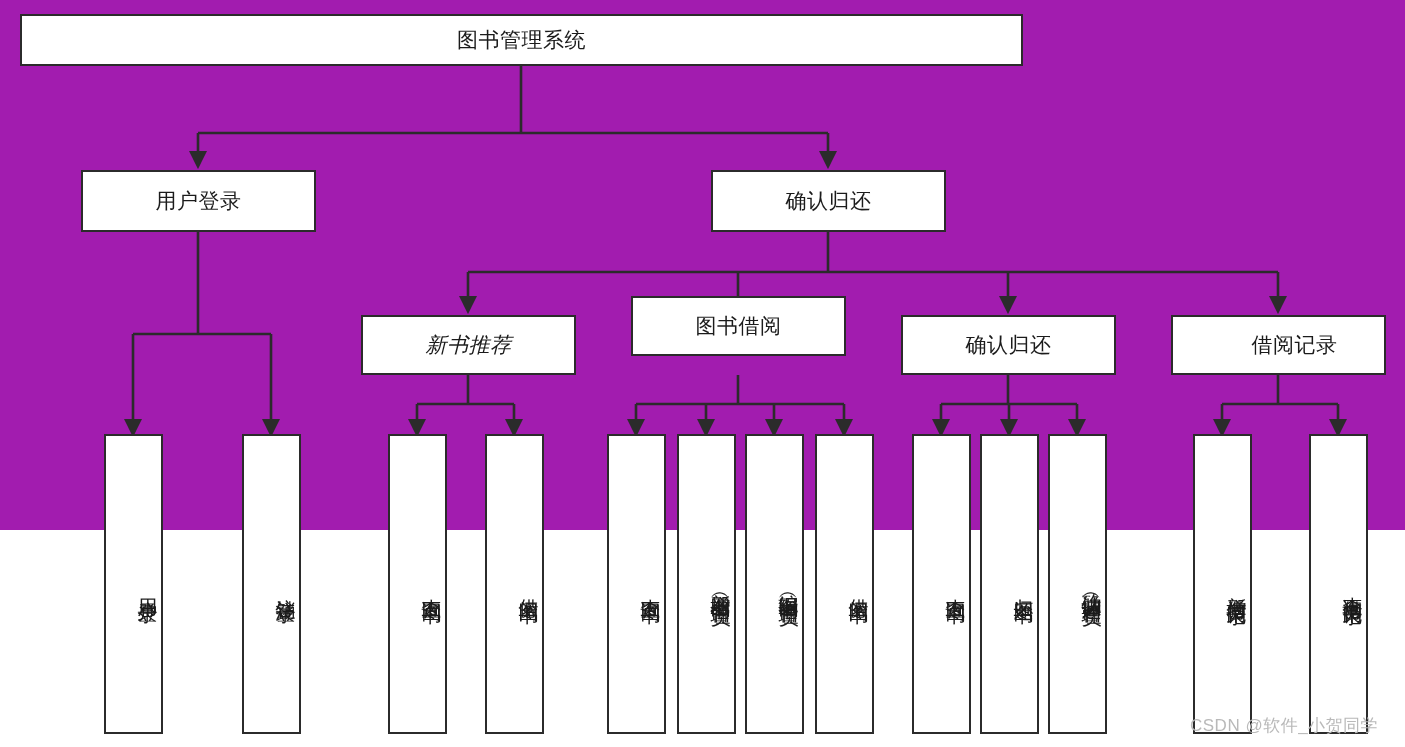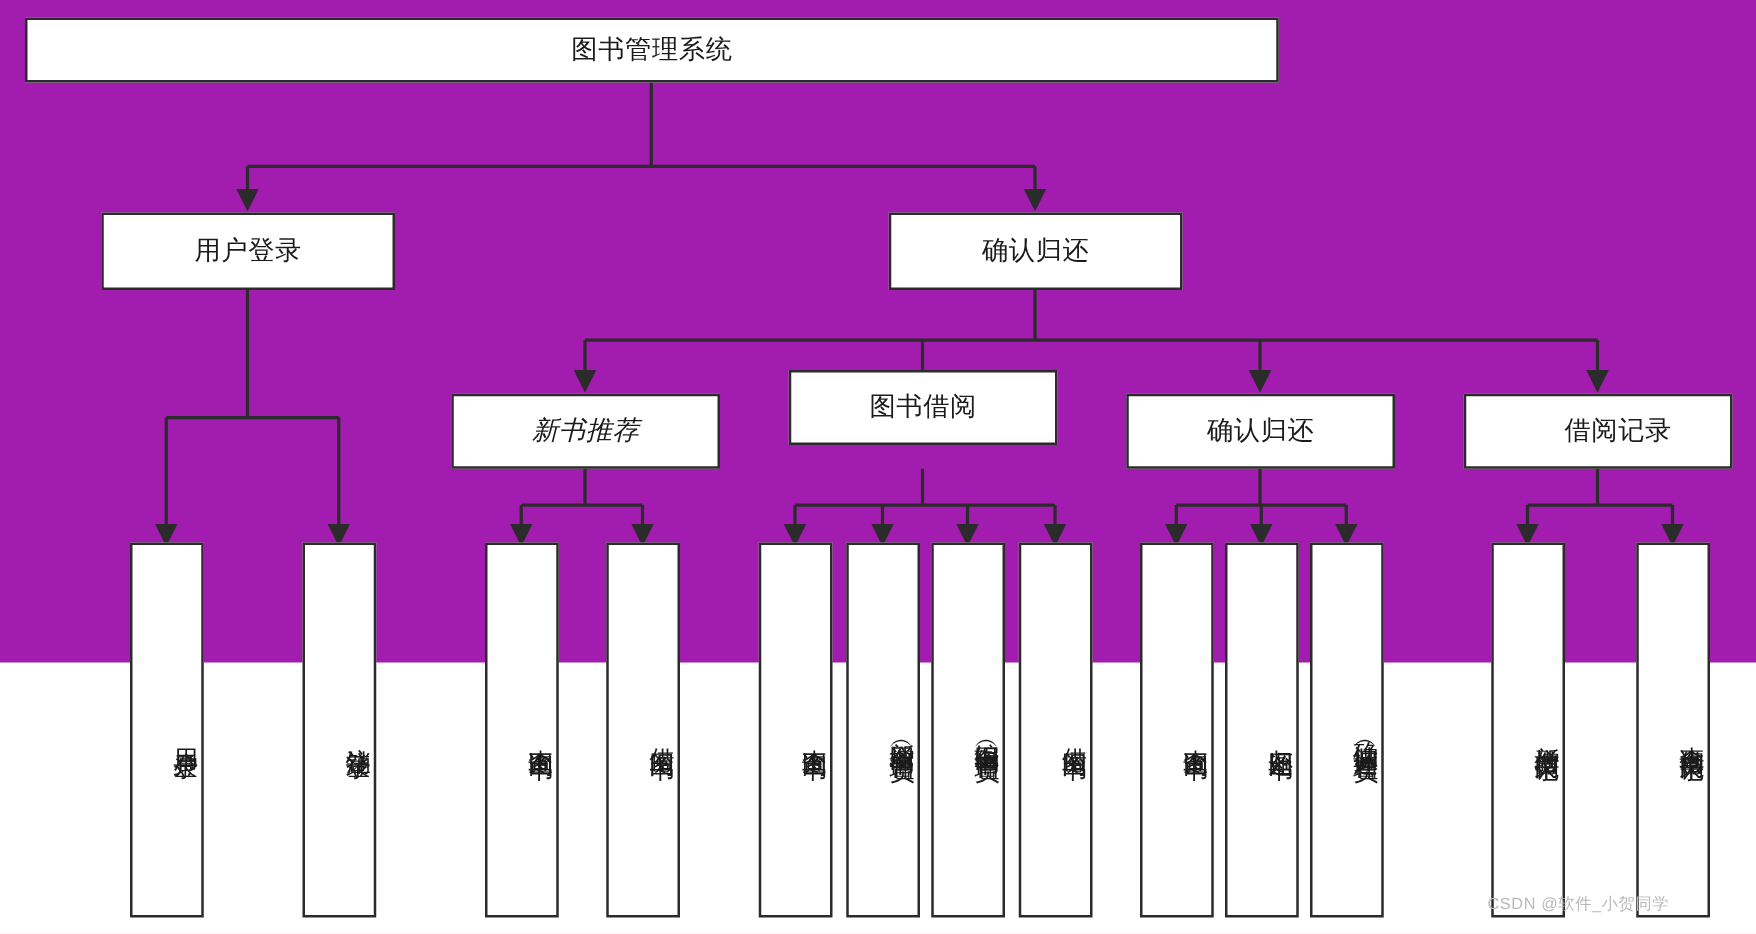--- a/index.html
+++ b/index.html
@@ -55,21 +55,21 @@
     white-space: nowrap;
   }
   .node-v span {
     writing-mode: vertical-rl;
     text-orientation: upright;
   }
   .watermark {
     position: absolute;
     left: 1190px;
     top: 714px;
-    font-size: 13px;
+    font-size: 17px;
     color: #b9b9b9;
     white-space: nowrap;
     letter-spacing: 0.5px;
   }
 </style>
 </head>
 <body>
 
 <div id="diagram-root">
 

